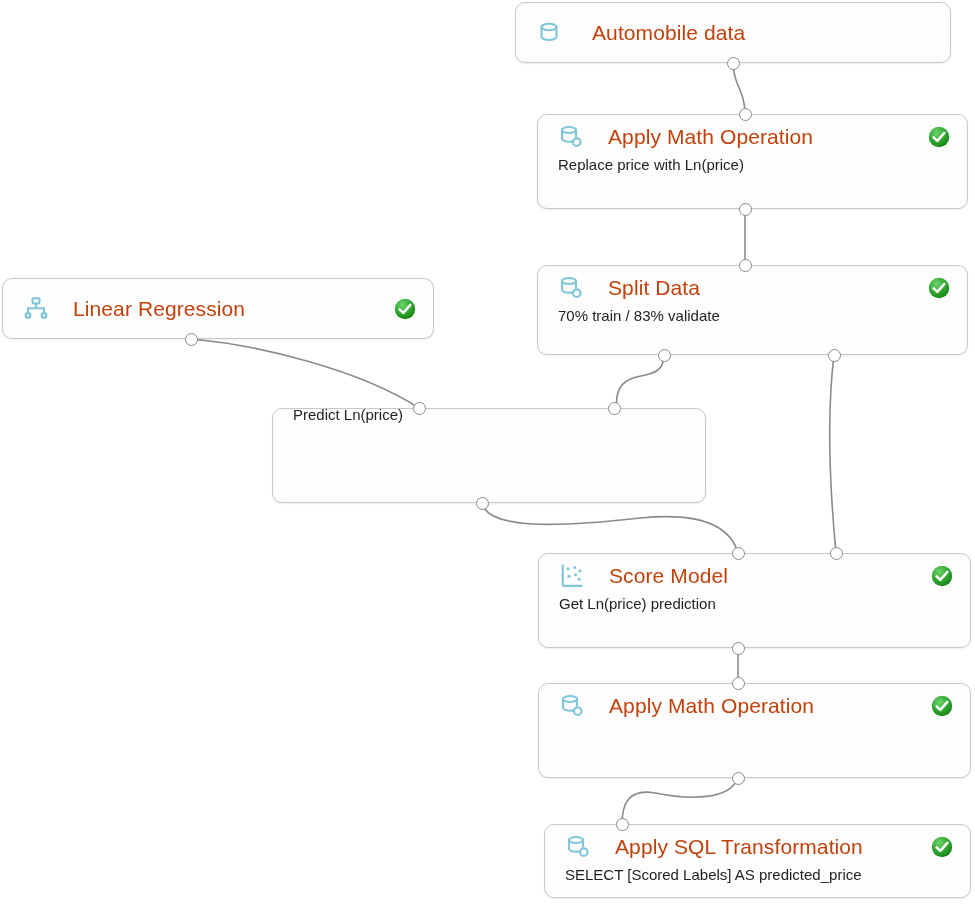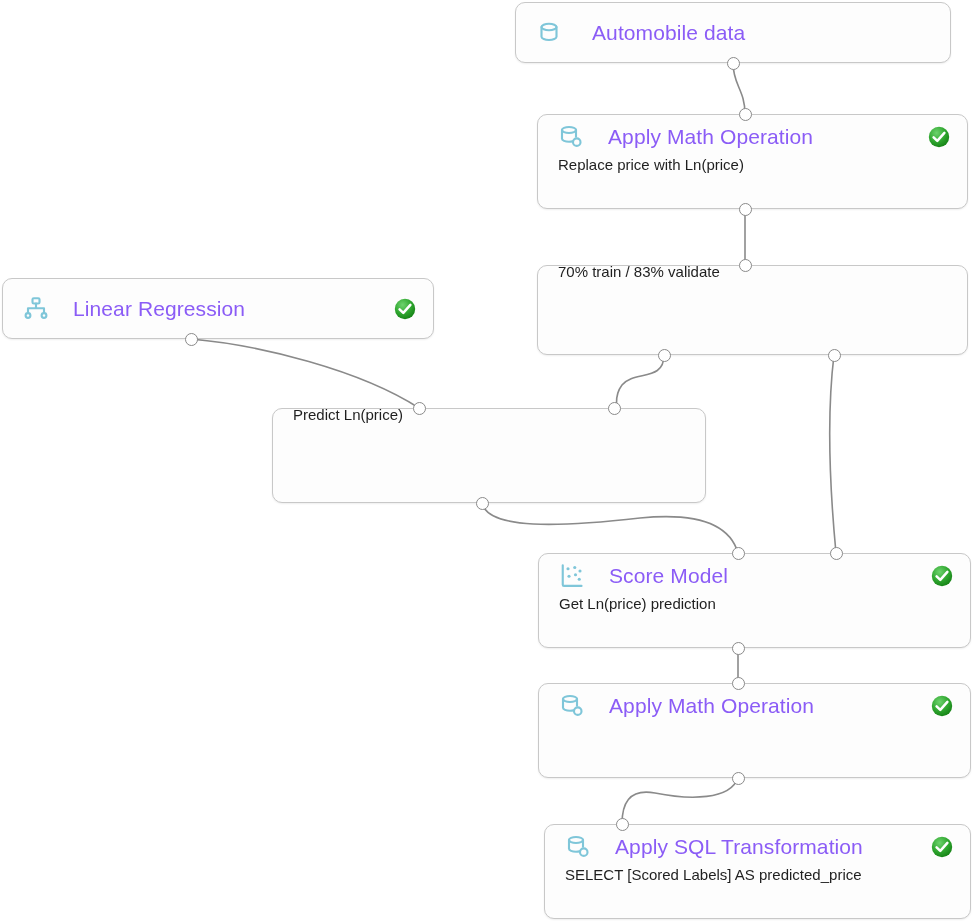--- a/index.html
+++ b/index.html
@@ -45,21 +45,21 @@
   .node-icon {
     width: 30px;
     height: 30px;
     flex: 0 0 30px;
     display: flex;
     align-items: center;
     justify-content: center;
   }
   .node-title {
     font-size: 21px;
-    color: #8b5cf6;
+    color: #c2410c;
     font-weight: 400;
     letter-spacing: 0.1px;
     margin-left: 22px;
     white-space: nowrap;
   }
   .node-subtitle {
     font-size: 15px;
     color: #1f1f1f;
     padding-left: 20px;
     margin-top: -3px;
@@ -136,20 +136,35 @@
           </span>
           <span class="node-title" style="margin-left: 22px;">Apply Math Operation</span>
           <span class="status-icon"><svg width="24" height="24" viewBox="0 0 24 24">
               <circle cx="12" cy="12" r="10.2" fill="url(#okGrad)"></circle>
               <path d="M6.6 12.3 L10.3 15.9 L17.4 7.9" fill="none" stroke="#ffffff" stroke-width="2.5" stroke-linecap="round" stroke-linejoin="round"></path>
             </svg></span>
         </div>
         <div class="node-subtitle">Replace price with Ln(price)</div>
       </div>
       <div class="node" style="left: 537px; top: 265px; width: 431px; height: 90px;">
+        <div class="node-head">
+          <span class="node-icon">
+            <svg width="30" height="30" viewBox="0 0 24 24">
+              <ellipse cx="10.4" cy="6.4" rx="5.6" ry="2.4" stroke="#7fc6d9" fill="none" stroke-width="1.7" stroke-linecap="round" stroke-linejoin="round"></ellipse>
+              <path d="M4.8 6.4 V13.4 c0 1.33 2.51 2.4 5.6 2.4 c1.0 0 1.95-.11 2.77-.31" stroke="#7fc6d9" fill="none" stroke-width="1.7" stroke-linecap="round" stroke-linejoin="round"></path>
+              <path d="M16 6.4 V11.8" stroke="#7fc6d9" fill="none" stroke-width="1.7" stroke-linecap="round" stroke-linejoin="round"></path>
+              <circle cx="16.6" cy="16.1" r="3.0" stroke="#7fc6d9" fill="none" stroke-width="1.7" stroke-linecap="round" stroke-linejoin="round"></circle>
+            </svg>
+          </span>
+          <span class="node-title" style="margin-left: 22px;">Split Data</span>
+          <span class="status-icon"><svg width="24" height="24" viewBox="0 0 24 24">
+              <circle cx="12" cy="12" r="10.2" fill="url(#okGrad)"></circle>
+              <path d="M6.6 12.3 L10.3 15.9 L17.4 7.9" fill="none" stroke="#ffffff" stroke-width="2.5" stroke-linecap="round" stroke-linejoin="round"></path>
+            </svg></span>
+        </div>
         <div class="node-subtitle">70% train / 83% validate</div>
       </div>
       <div class="node" style="left: 2px; top: 278px; width: 432px; height: 61px;">
         <div class="node-head" style="height: 59px;">
           <span class="node-icon">
             <svg width="30" height="30" viewBox="0 0 24 24">
               <rect x="9.2" y="3.4" width="5.6" height="4.2" rx="1" stroke="#7fc6d9" fill="none" stroke-width="1.7" stroke-linecap="round" stroke-linejoin="round"></rect>
               <path d="M12 7.6 V11.4 M5.6 11.4 H18.4 M5.6 11.4 V15.4 M18.4 11.4 V15.4" stroke="#7fc6d9" fill="none" stroke-width="1.7" stroke-linecap="round" stroke-linejoin="round"></path>
               <circle cx="5.6" cy="17.2" r="1.9" stroke="#7fc6d9" fill="none" stroke-width="1.7" stroke-linecap="round" stroke-linejoin="round"></circle>
               <circle cx="18.4" cy="17.2" r="1.9" stroke="#7fc6d9" fill="none" stroke-width="1.7" stroke-linecap="round" stroke-linejoin="round"></circle>
@@ -196,21 +211,21 @@
               <circle cx="16.6" cy="16.1" r="3.0" stroke="#7fc6d9" fill="none" stroke-width="1.7" stroke-linecap="round" stroke-linejoin="round"></circle>
             </svg>
           </span>
           <span class="node-title" style="margin-left: 22px;">Apply Math Operation</span>
           <span class="status-icon"><svg width="24" height="24" viewBox="0 0 24 24">
               <circle cx="12" cy="12" r="10.2" fill="url(#okGrad)"></circle>
               <path d="M6.6 12.3 L10.3 15.9 L17.4 7.9" fill="none" stroke="#ffffff" stroke-width="2.5" stroke-linecap="round" stroke-linejoin="round"></path>
             </svg></span>
         </div>
       </div>
-      <div class="node" style="left: 544px; top: 824px; width: 427px; height: 95px;">
+      <div class="node" style="left: 544px; top: 824px; width: 427px; height: 74px;">
         <div class="node-head">
           <span class="node-icon">
             <svg width="30" height="30" viewBox="0 0 24 24">
               <ellipse cx="10.4" cy="6.4" rx="5.6" ry="2.4" stroke="#7fc6d9" fill="none" stroke-width="1.7" stroke-linecap="round" stroke-linejoin="round"></ellipse>
               <path d="M4.8 6.4 V13.4 c0 1.33 2.51 2.4 5.6 2.4 c1.0 0 1.95-.11 2.77-.31" stroke="#7fc6d9" fill="none" stroke-width="1.7" stroke-linecap="round" stroke-linejoin="round"></path>
               <path d="M16 6.4 V11.8" stroke="#7fc6d9" fill="none" stroke-width="1.7" stroke-linecap="round" stroke-linejoin="round"></path>
               <circle cx="16.6" cy="16.1" r="3.0" stroke="#7fc6d9" fill="none" stroke-width="1.7" stroke-linecap="round" stroke-linejoin="round"></circle>
             </svg>
           </span>
           <span class="node-title" style="margin-left: 22px;">Apply SQL Transformation</span>

